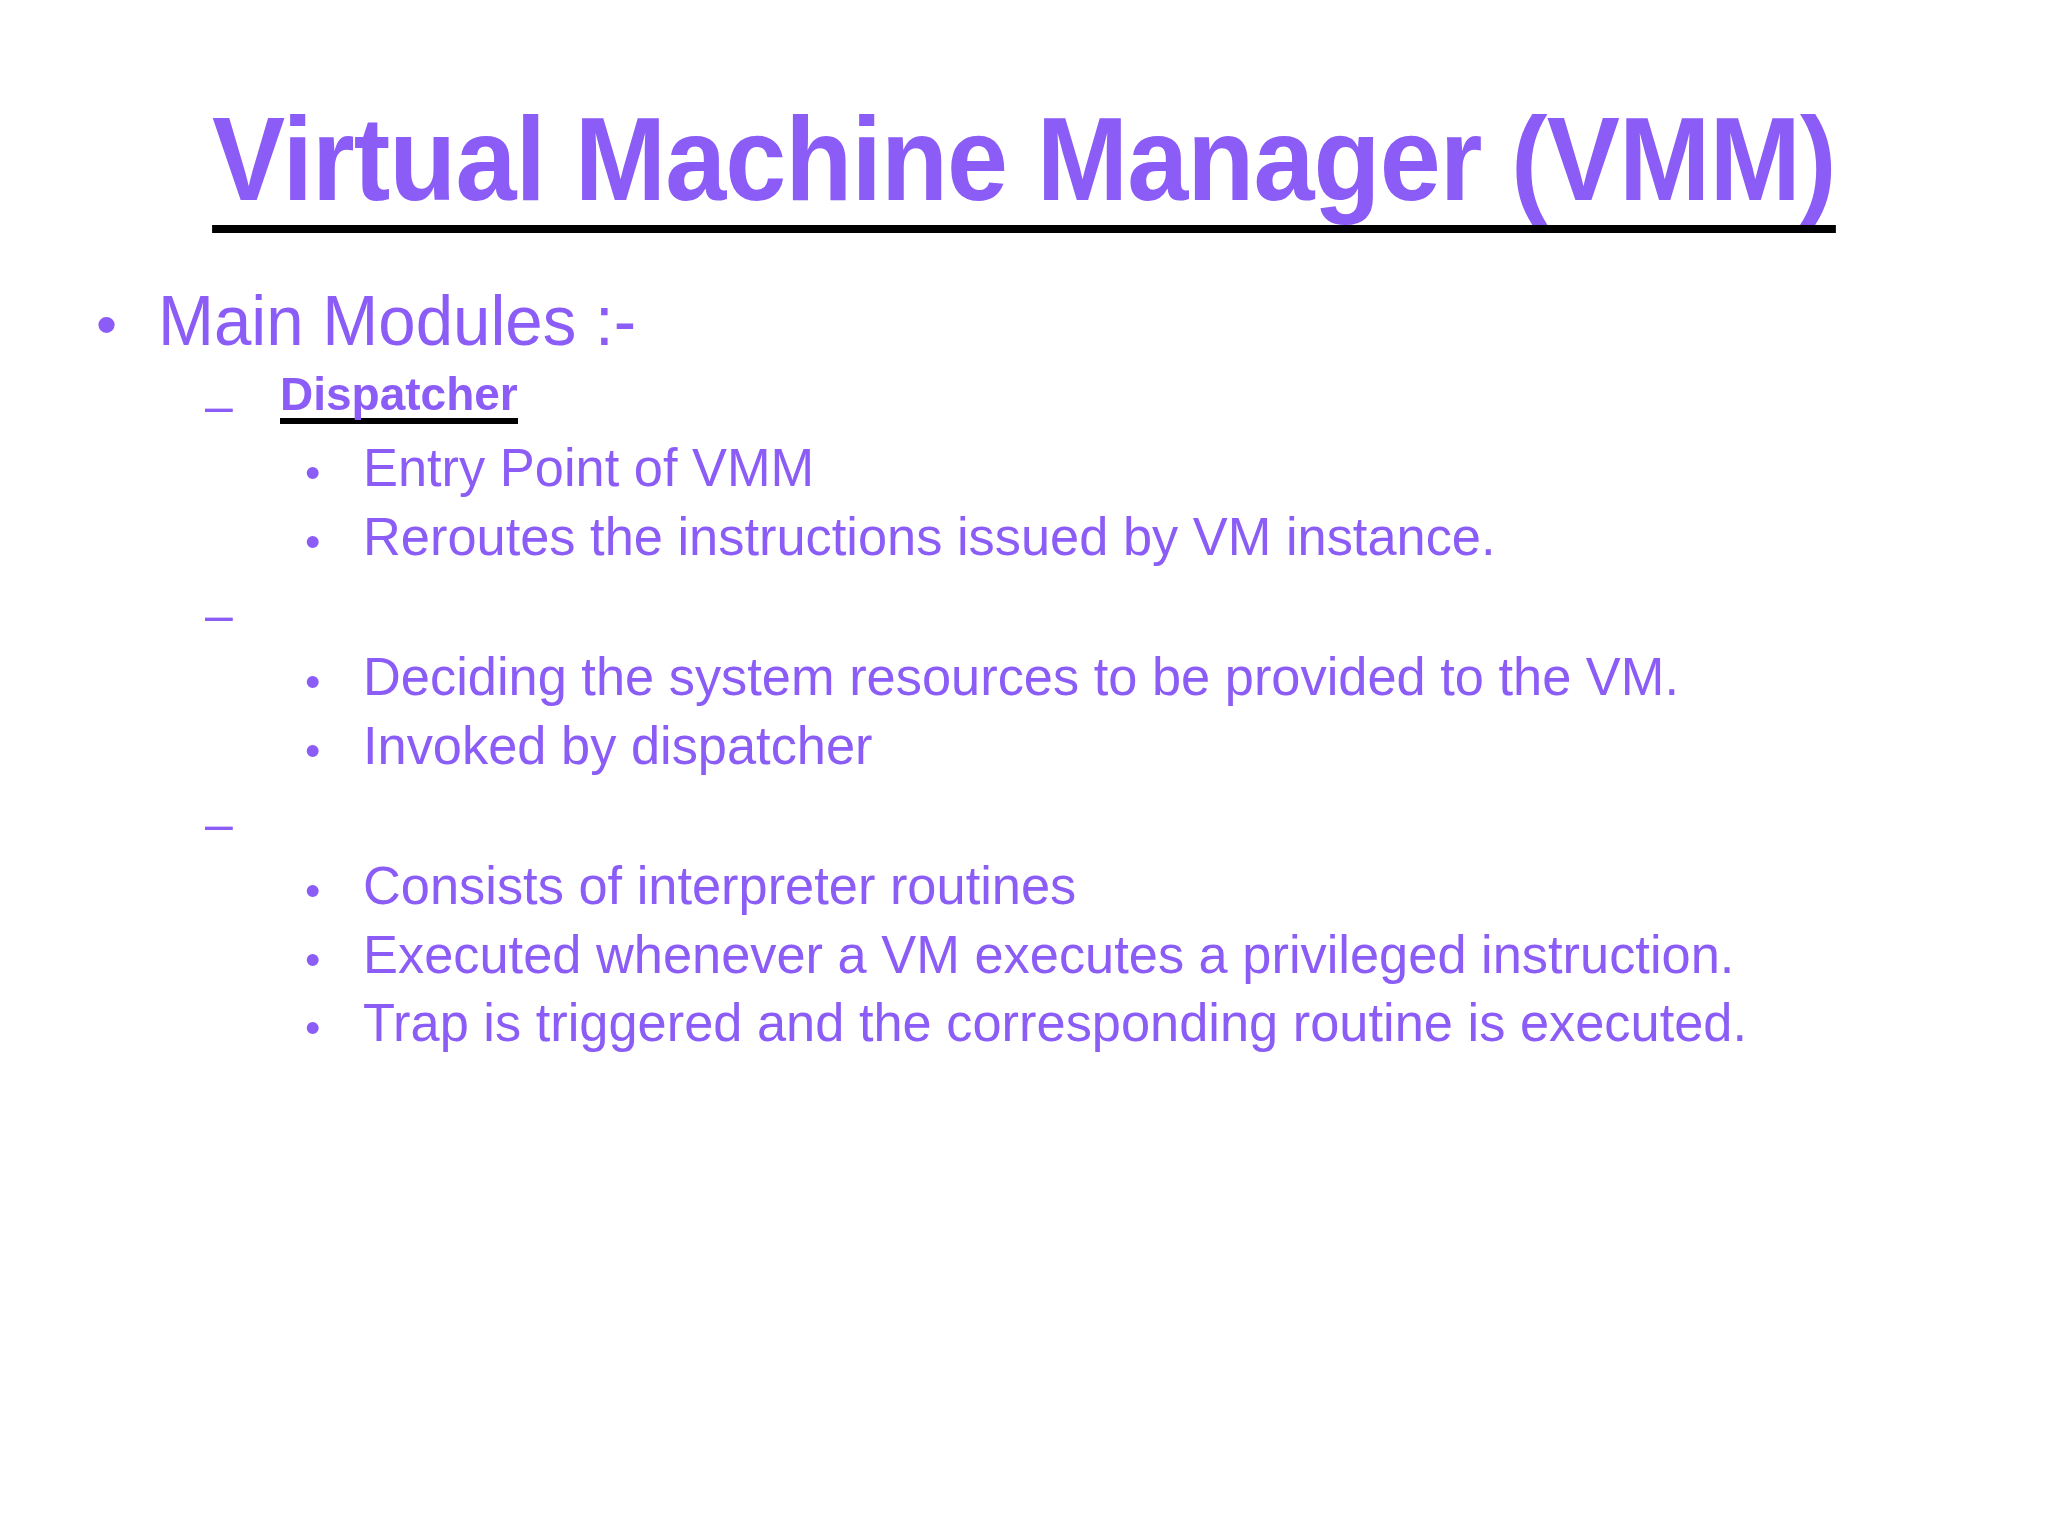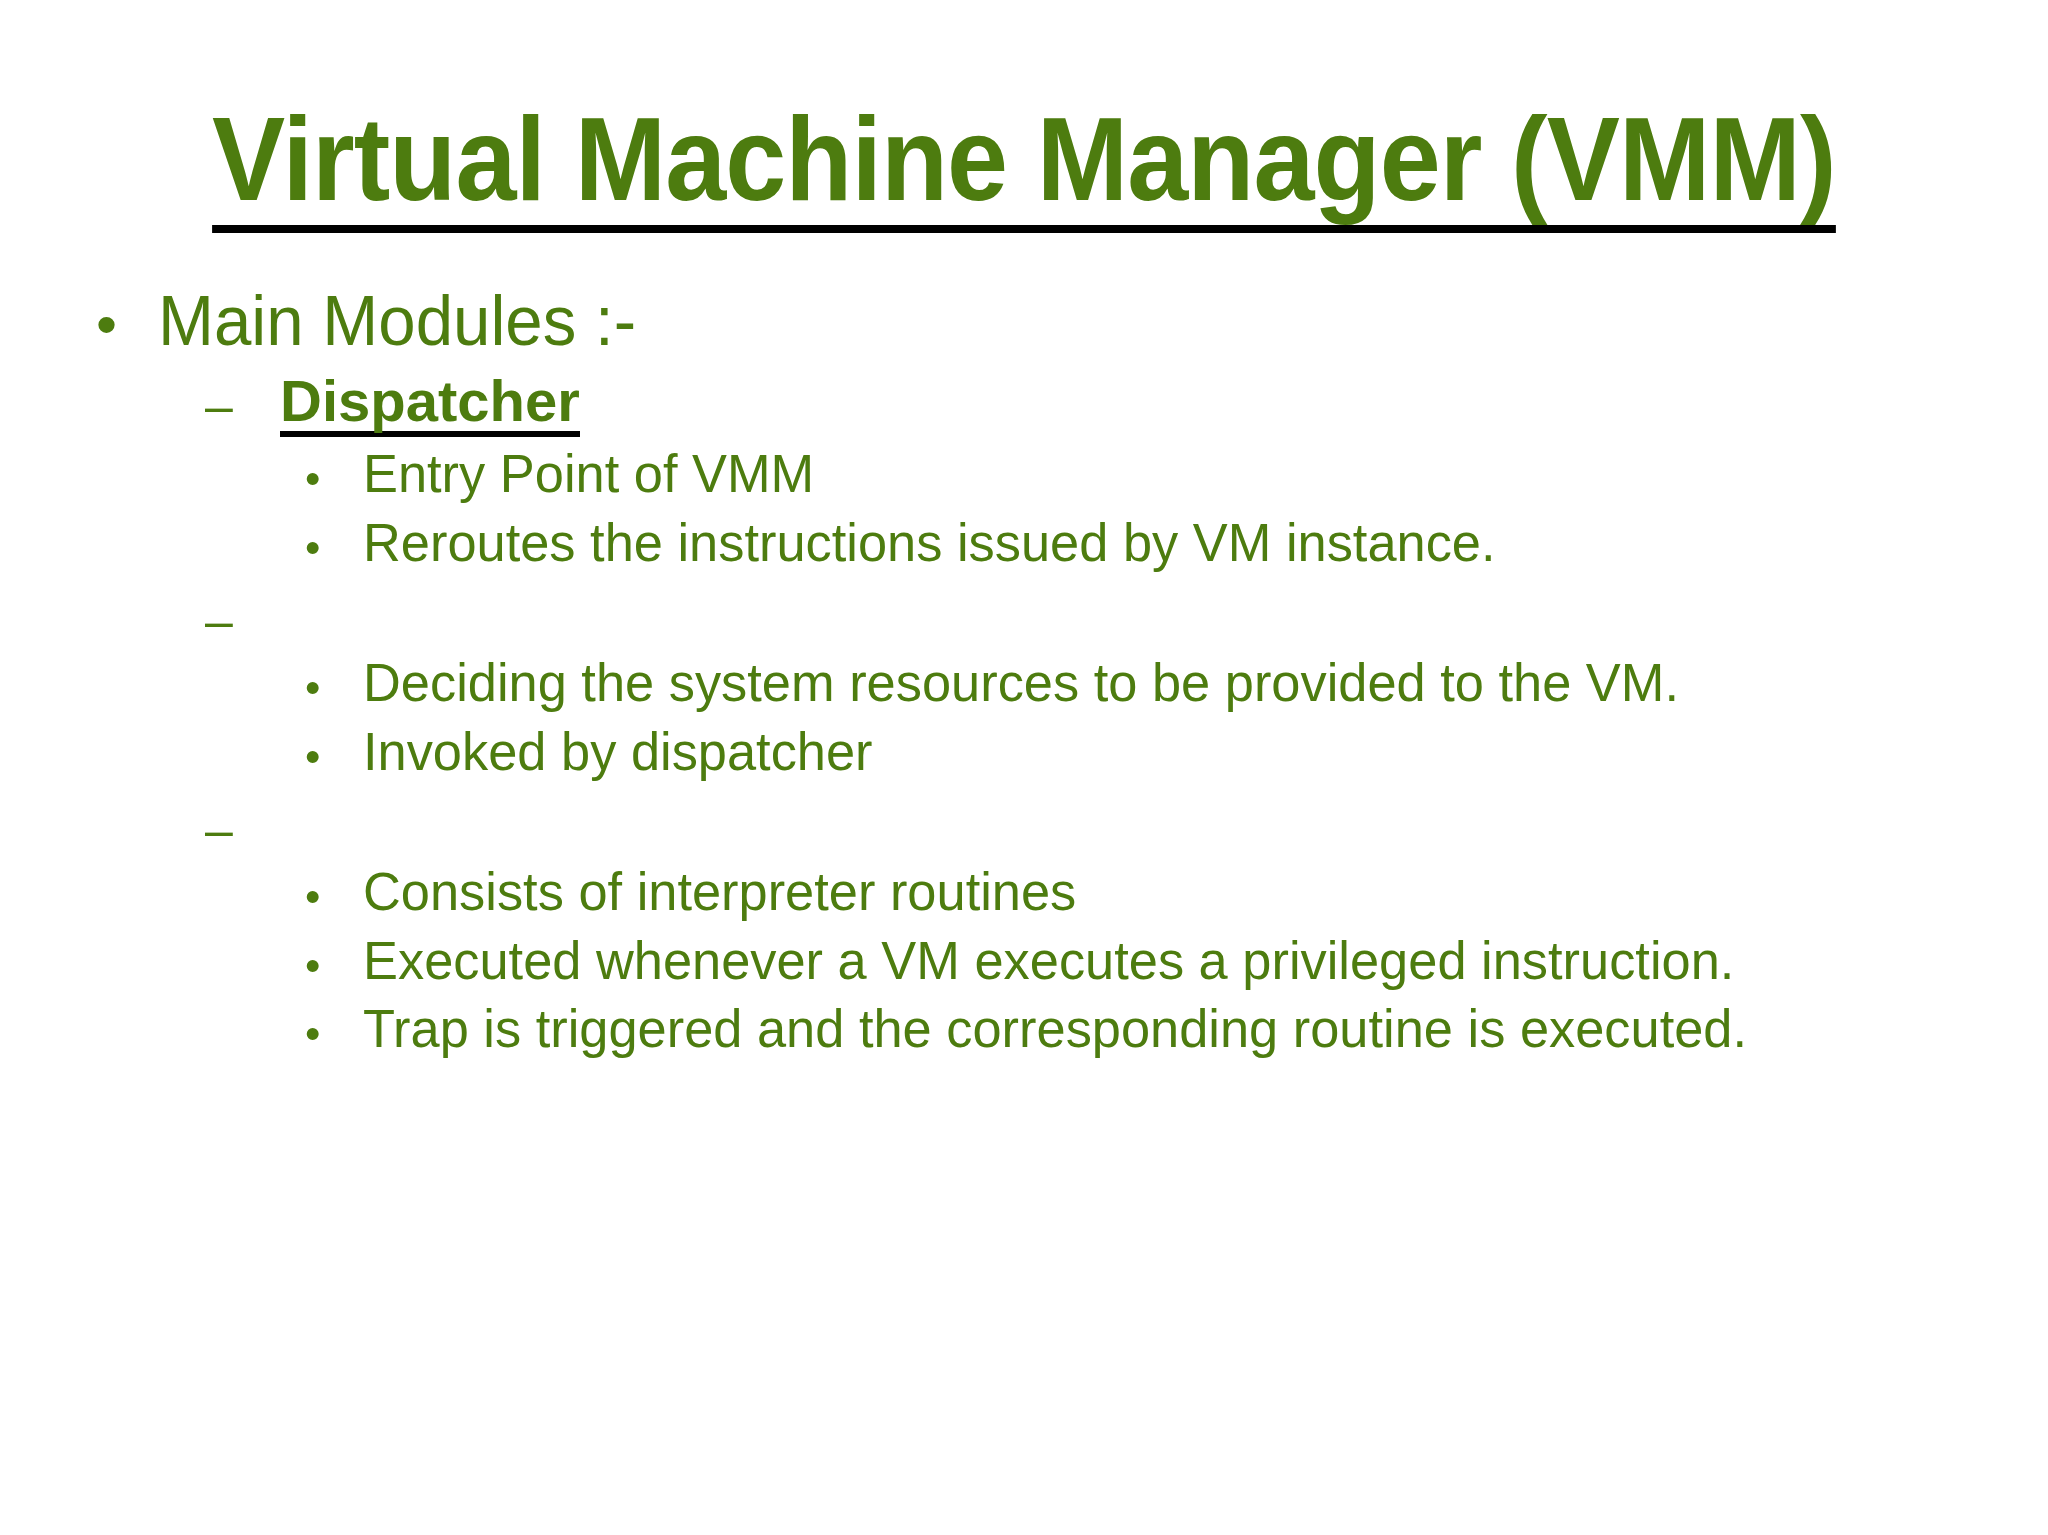--- a/index.html
+++ b/index.html
@@ -7,21 +7,21 @@
     padding: 0;
     background: #ffffff;
   }
   .slide {
     position: relative;
     width: 2048px;
     height: 1341px;
     background: #ffffff;
     overflow: hidden;
     font-family: "Liberation Sans", sans-serif;
-    color: #4d7c0f;
+    color: #8b5cf6;
     -webkit-font-smoothing: antialiased;
   }
 
   
   .title-block {
     position: absolute;
     left: 0;
     top: 96px;
     width: 2048px;
     text-align: center;
@@ -88,21 +88,21 @@
     margin-top: 14px;
     margin-bottom: 6px;
   }
   .lvl2 .bullet {
     width: 75px;
     font-size: 50px;
     line-height: 1;
     padding-top: 10px;
   }
   .lvl2 .line-text {
-    font-size: 58px;
+    font-size: 46px;
     font-weight: bold;
   }
   .lvl2 .line-text > span {
     border-bottom: 6px solid #000000;
     padding-bottom: 1px;
     display: inline-block;
     line-height: 1.0;
   }
 
   

